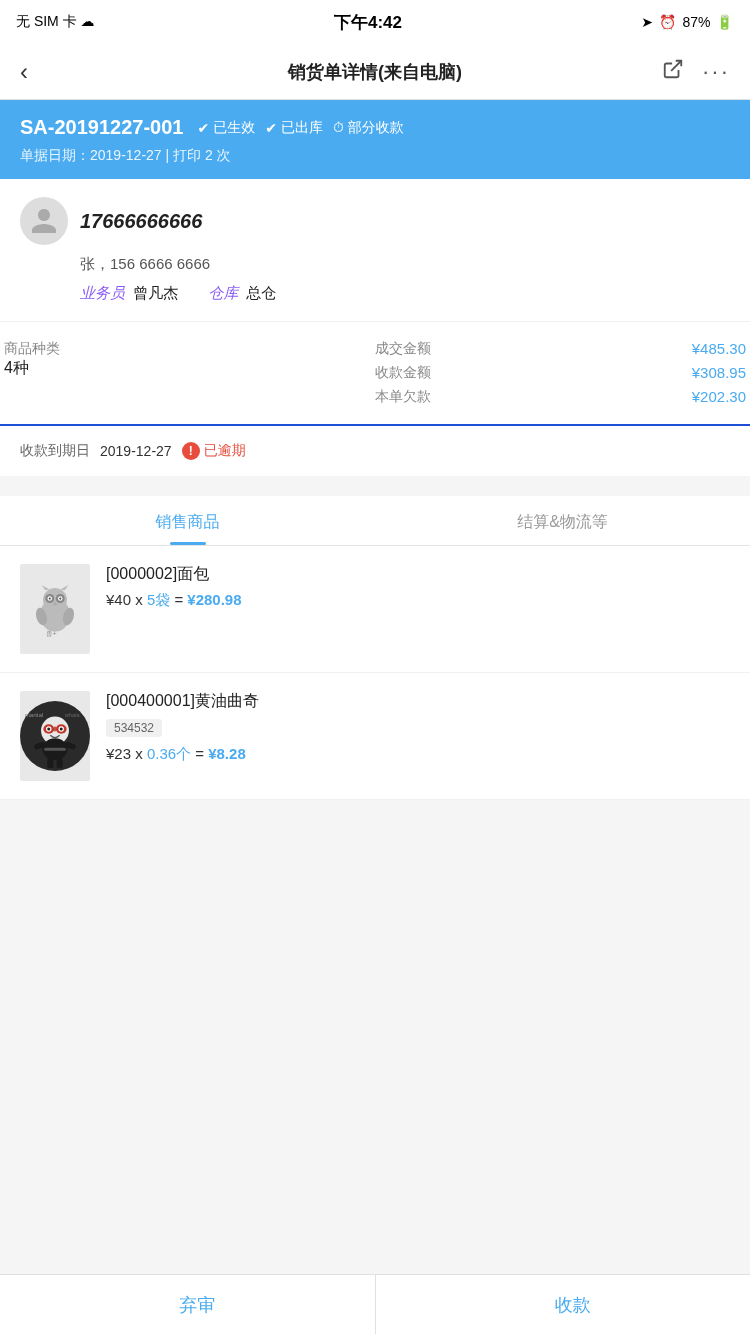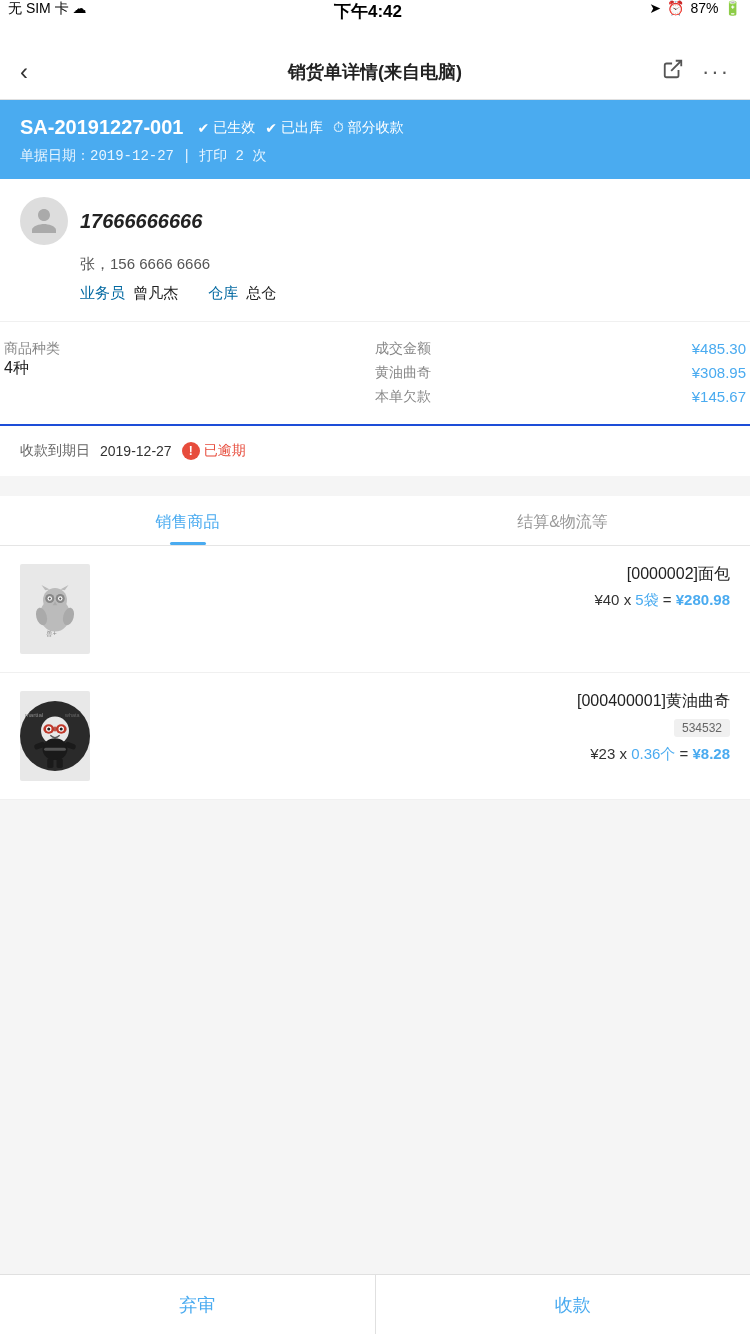--- a/index.html
+++ b/index.html
@@ -11,23 +11,23 @@
       min-height: 1334px;
       position: relative;
       overflow-x: hidden;
     }
 
     
     .status-bar {
       background: #fff;
       height: 44px;
       display: flex;
-      align-items: flex-start;
+      align-items: center;
       justify-content: space-between;
-      padding: 0 8px;
+      padding: 0 16px;
       font-size: 15px;
       font-weight: 500;
     }
     .status-left { font-size: 14px; color: #000; }
     .status-center { font-size: 17px; font-weight: 600; color: #000; }
     .status-right { display: flex; align-items: center; gap: 6px; font-size: 14px; }
 
     
     .nav-bar {
       background: #fff;
@@ -92,21 +92,20 @@
       font-size: 14px;
       color: #fff;
     }
     .status-tag .tag-icon {
       font-size: 14px;
     }
     .order-banner-sub {
       margin-top: 8px;
       font-size: 14px;
       color: #e8f5ff;
-      font-family: Liberation Mono, monospace;
     }
 
     
     .card {
       background: #fff;
       margin-bottom: 10px;
     }
 
     
     .customer-section {
@@ -146,21 +145,21 @@
       padding-left: 60px;
     }
     .customer-meta {
       display: flex;
       align-items: center;
       gap: 30px;
       padding-left: 60px;
       font-size: 15px;
       color: #555;
     }
-    .meta-label { color: #0369a1; }
+    .meta-label { color: #8b5cf6; font-style: italic; }
     .meta-value { color: #222; margin-left: 4px; }
 
     
     .stats-section {
       background: #fff;
       padding: 18px 4px;
       display: flex;
       align-items: flex-start;
       margin-bottom: 0;
     }
@@ -278,21 +277,20 @@
       border-radius: 2px;
       background: #e8e8e8;
       flex-shrink: 0;
       display: flex;
       align-items: center;
       justify-content: center;
       overflow: hidden;
     }
     .product-info {
       flex: 1;
-      text-align: right;
     }
     .product-name {
       font-size: 16px;
       color: #222;
       font-weight: 500;
       margin-bottom: 6px;
     }
     .product-sku {
       display: inline-block;
       background: #f0f0f0;
@@ -422,26 +420,26 @@
   <div class="stats-left">
     <div class="stats-label">商品种类</div>
     <div class="stats-count">4种</div>
   </div>
   <div class="stats-right">
     <div class="stats-row">
       <span class="stats-row-label">成交金额</span>
       <span class="stats-row-value">¥485.30</span>
     </div>
     <div class="stats-row">
-      <span class="stats-row-label">黄油曲奇</span>
+      <span class="stats-row-label">收款金额</span>
       <span class="stats-row-value">¥308.95</span>
     </div>
     <div class="stats-row">
       <span class="stats-row-label">本单欠款</span>
-      <span class="stats-row-value">¥145.67</span>
+      <span class="stats-row-value">¥202.30</span>
     </div>
   </div>
 </div>
 
 <div class="due-section card">
   <span class="due-label">收款到期日</span>
   <span class="due-date">2019-12-27</span>
   <span class="overdue-badge">
     <span class="overdue-dot">!</span>
     <span>已逾期</span>

